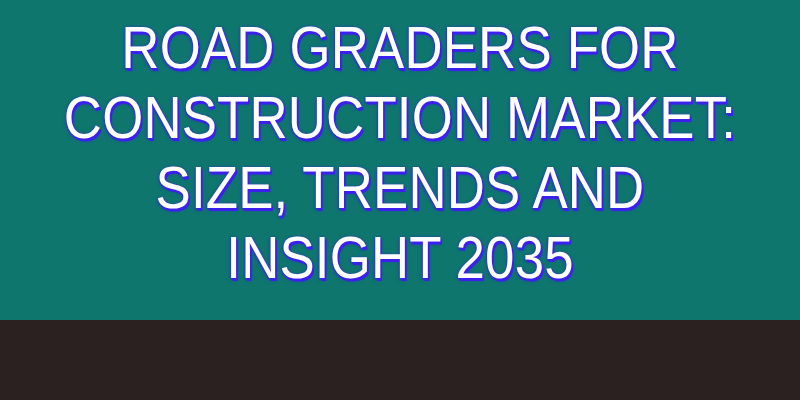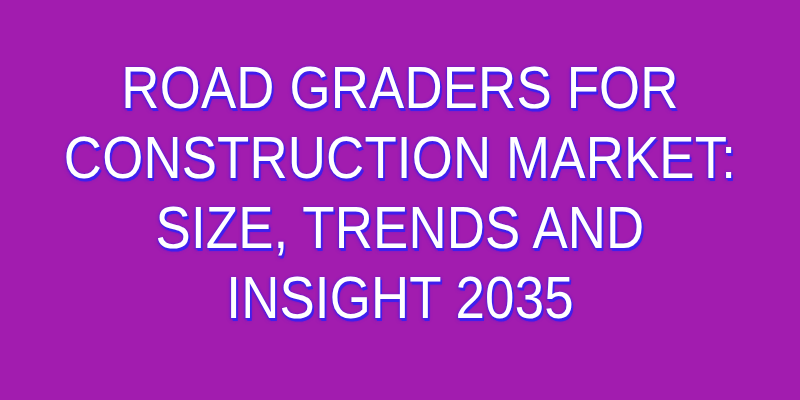--- a/index.html
+++ b/index.html
@@ -12,22 +12,22 @@
     width: 800px;
     height: 400px;
     overflow: hidden;
     background: #2a2120;
     font-family: "Liberation Sans", "DejaVu Sans", sans-serif;
   }
 
   #title-card {
     position: relative;
     width: 800px;
-    height: 400px;
-    background: #a21caf;
+    height: 320px;
+    background: #0f766e;
     display: flex;
     flex-direction: column;
     align-items: center;
     justify-content: center;
     box-sizing: border-box;
     padding-bottom: 14px;
   }
 
   #headline {
     display: block;

